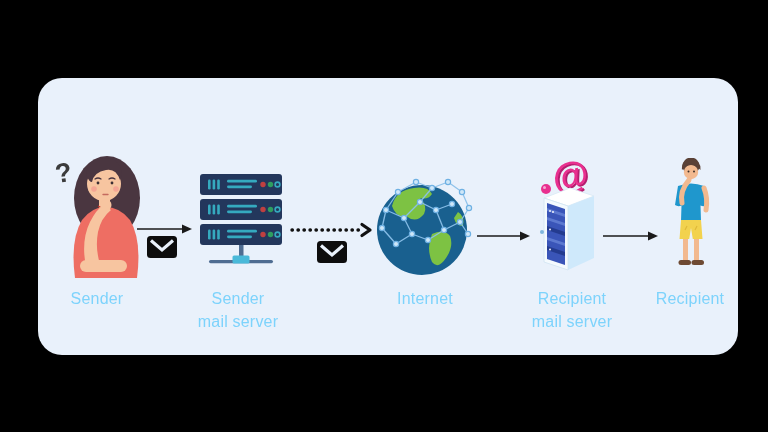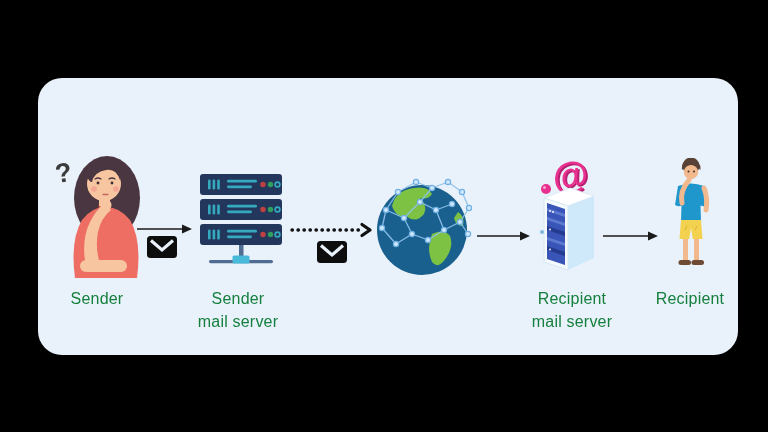--- a/index.html
+++ b/index.html
@@ -1,21 +1,21 @@
 <!DOCTYPE html>
 <html><head>
 <meta charset="utf-8">
 <style>
   html,body{margin:0;padding:0;background:#000;}
   .canvas{position:relative;width:768px;height:432px;background:#000;overflow:hidden;
           font-family:"Liberation Sans",sans-serif;}
   .card{position:absolute;left:38px;top:78px;width:700px;height:277px;
         background:#e9f1fb;border-radius:24px;}
   .abs{position:absolute;}
-  .label{position:absolute;font-size:16px;font-weight:500;color:#15803d;
+  .label{position:absolute;font-size:16px;font-weight:500;color:#7dd3fc;
          text-align:center;line-height:23px;letter-spacing:.2px;}
   svg{display:block;}
 </style>
 </head>
 <body>
 
 <div class="canvas">
   <div class="card"></div>
 
   <div class="abs" style="left:50px;top:146px;width:105px;height:140px;">
@@ -167,20 +167,21 @@
           <circle cx="74" cy="58" r="2.6"></circle>
         <circle cx="58" cy="68" r="2.6"></circle>
           <circle cx="42" cy="62" r="2.6"></circle>
         <circle cx="26" cy="72" r="2.6"></circle>
           <circle cx="12" cy="56" r="2.6"></circle>
         <circle cx="34" cy="46" r="2.6"></circle>
           <circle cx="50" cy="30" r="2.6"></circle>
       </g>
     </svg>
   </div>
+  <div class="label" style="left:365px;top:287px;width:120px;">Internet</div>
 
   <div class="abs" style="left:476px;top:229px;width:56px;height:14px;">
     <svg viewBox="0 0 56 14" width="56" height="14">
       <line x1="1" y1="7" x2="46" y2="7" stroke="#1a1a1a" stroke-width="1.7"></line>
       <path d="M44 2.6 L54 7 L44 11.4 Z" fill="#1a1a1a"></path>
     </svg>
   </div>
 
   <div class="abs" style="left:536px;top:156px;width:64px;height:118px;">
     <svg viewBox="0 0 64 118" width="64" height="118">

